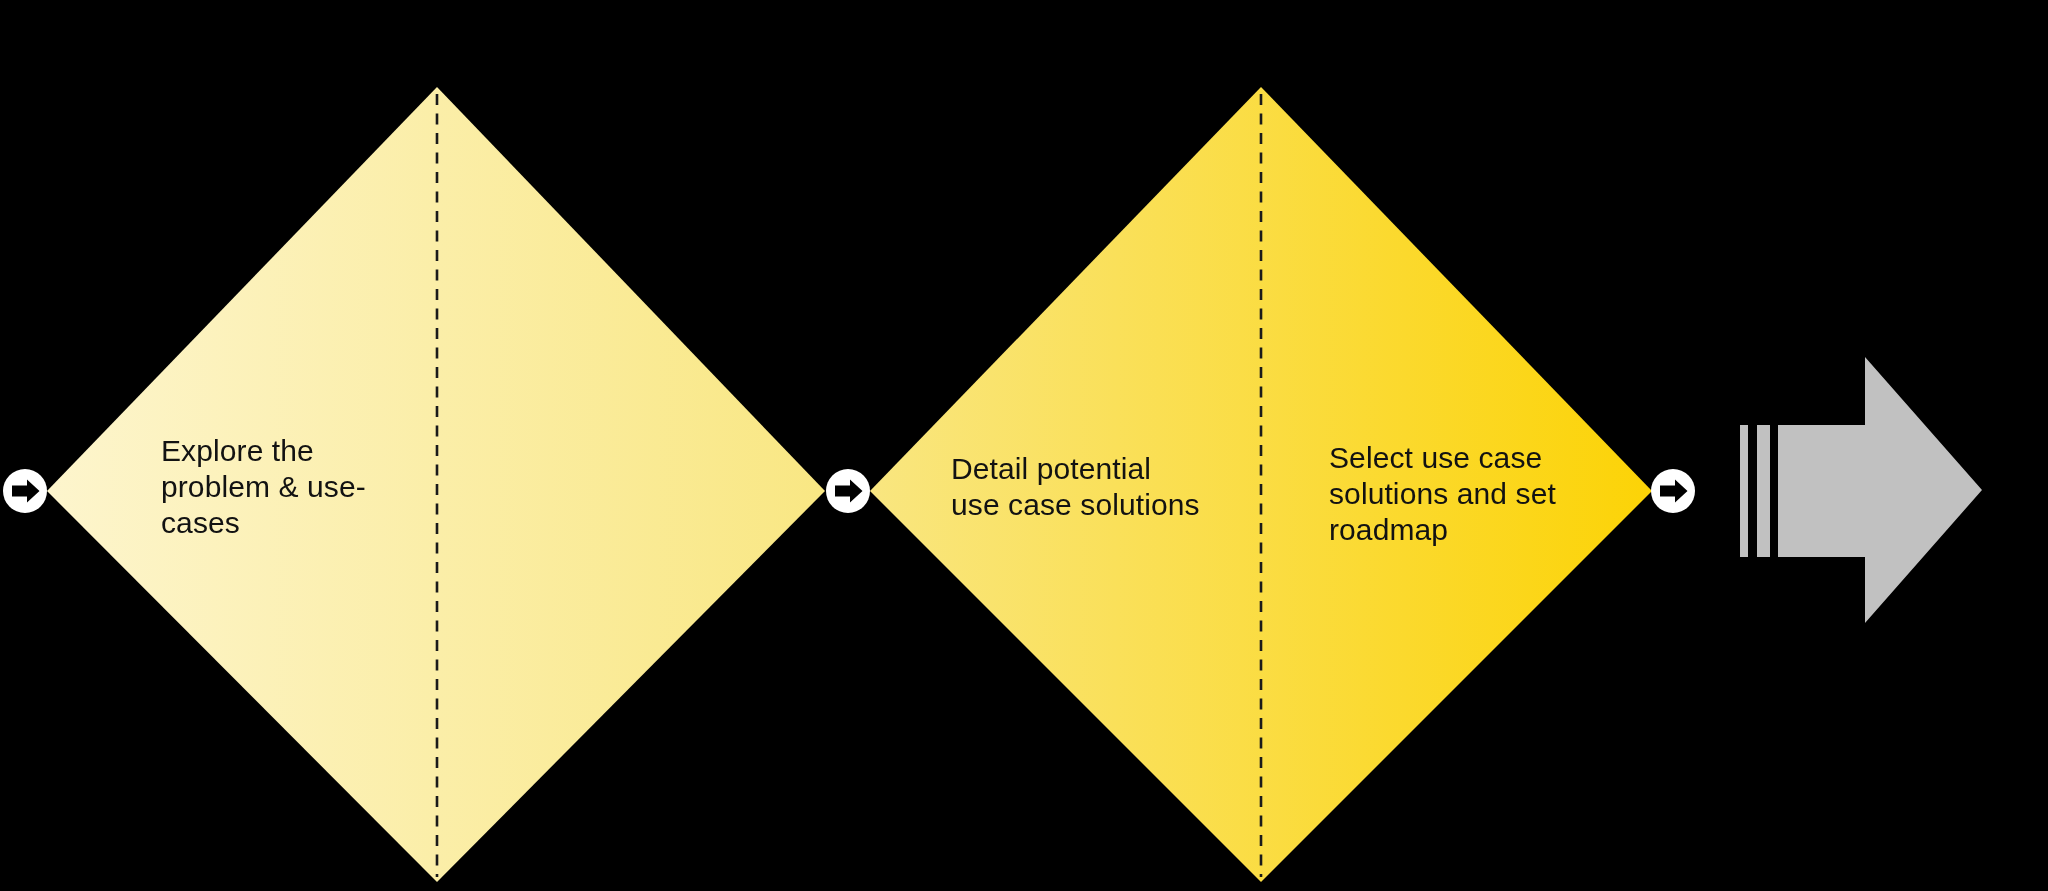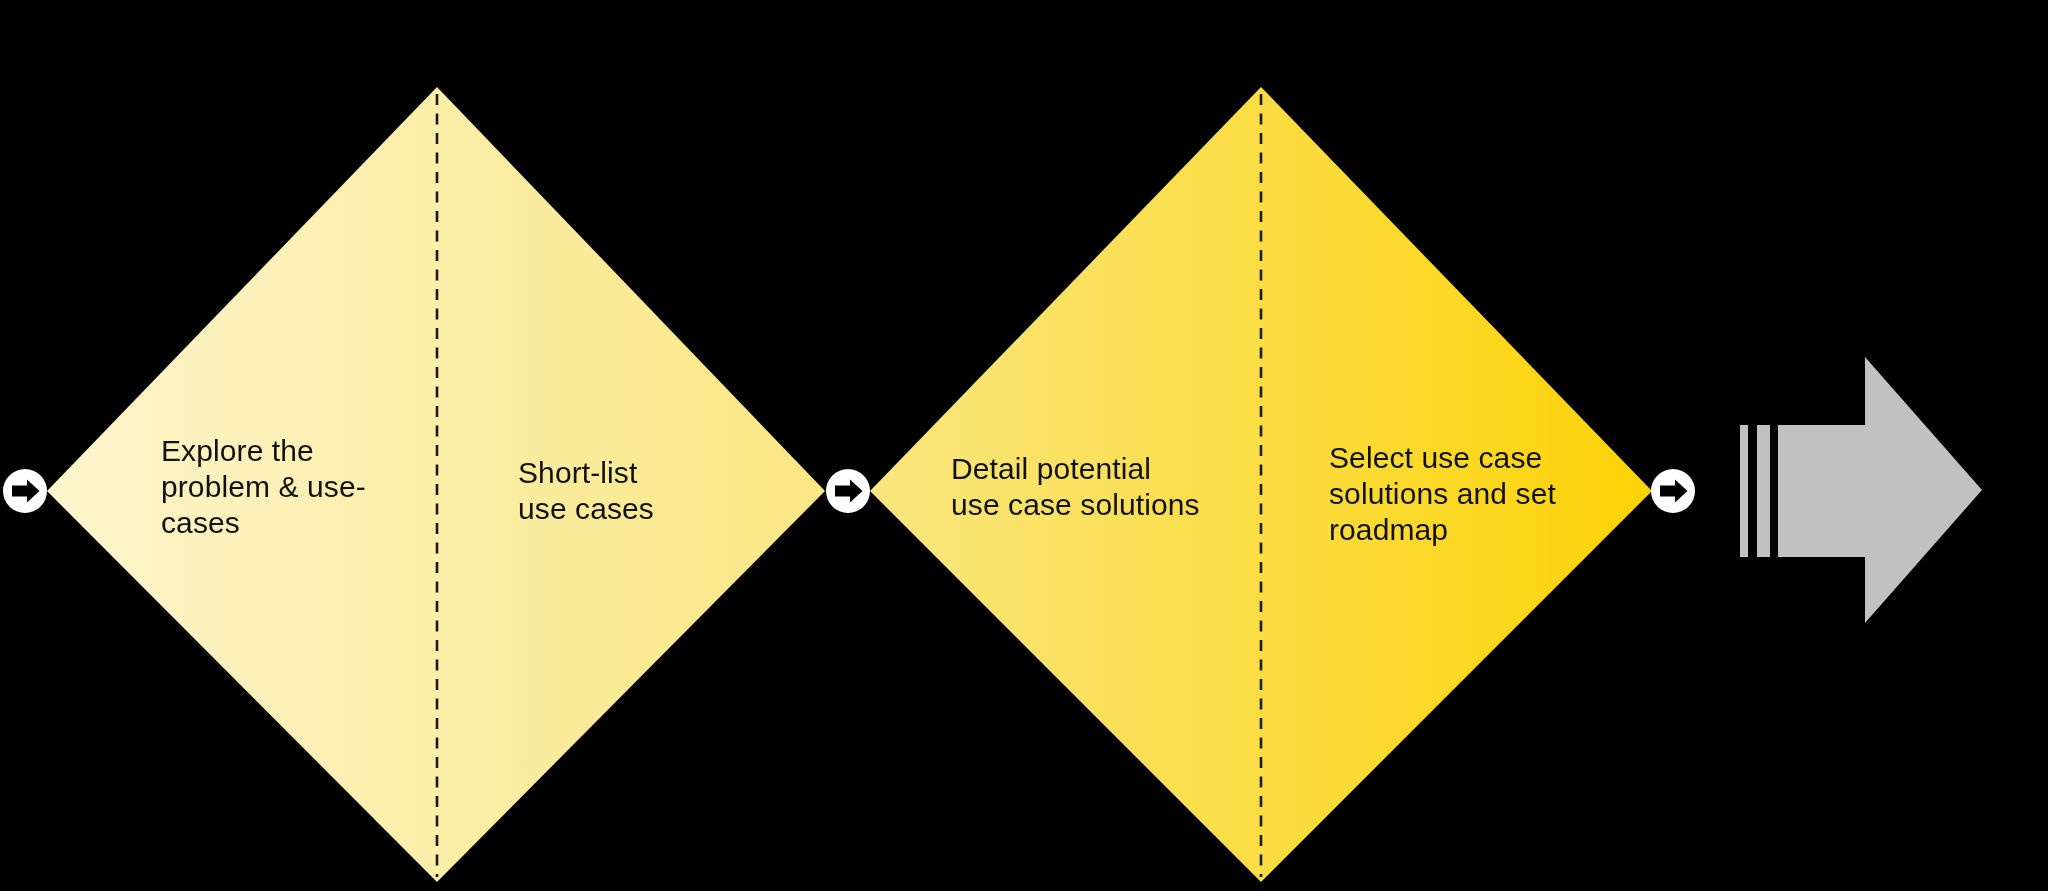--- a/index.html
+++ b/index.html
@@ -77,22 +77,20 @@
       <rect x="1740" y="425" width="8" height="132"></rect>
       <rect x="1757" y="425" width="13" height="132"></rect>
       <path d="M1778,425 H1865 V357 L1982,490 L1865,623 V557 H1778 Z"></path>
     </g>
   </svg>
 
   <div class="label" style="left:161px; top:433px;">Explore the
 problem &amp; use-
 cases</div>
 
-  <div class="label" style="left:518px; top:455px;">Short-list
-use cases</div>
 
   <div class="label" style="left:951px; top:451px;">Detail potential
 use case solutions</div>
 
   <div class="label" style="left:1309px; top:440px;margin-left:20px;">Select use case
 solutions and set
 roadmap</div>
 
 </div>
 

